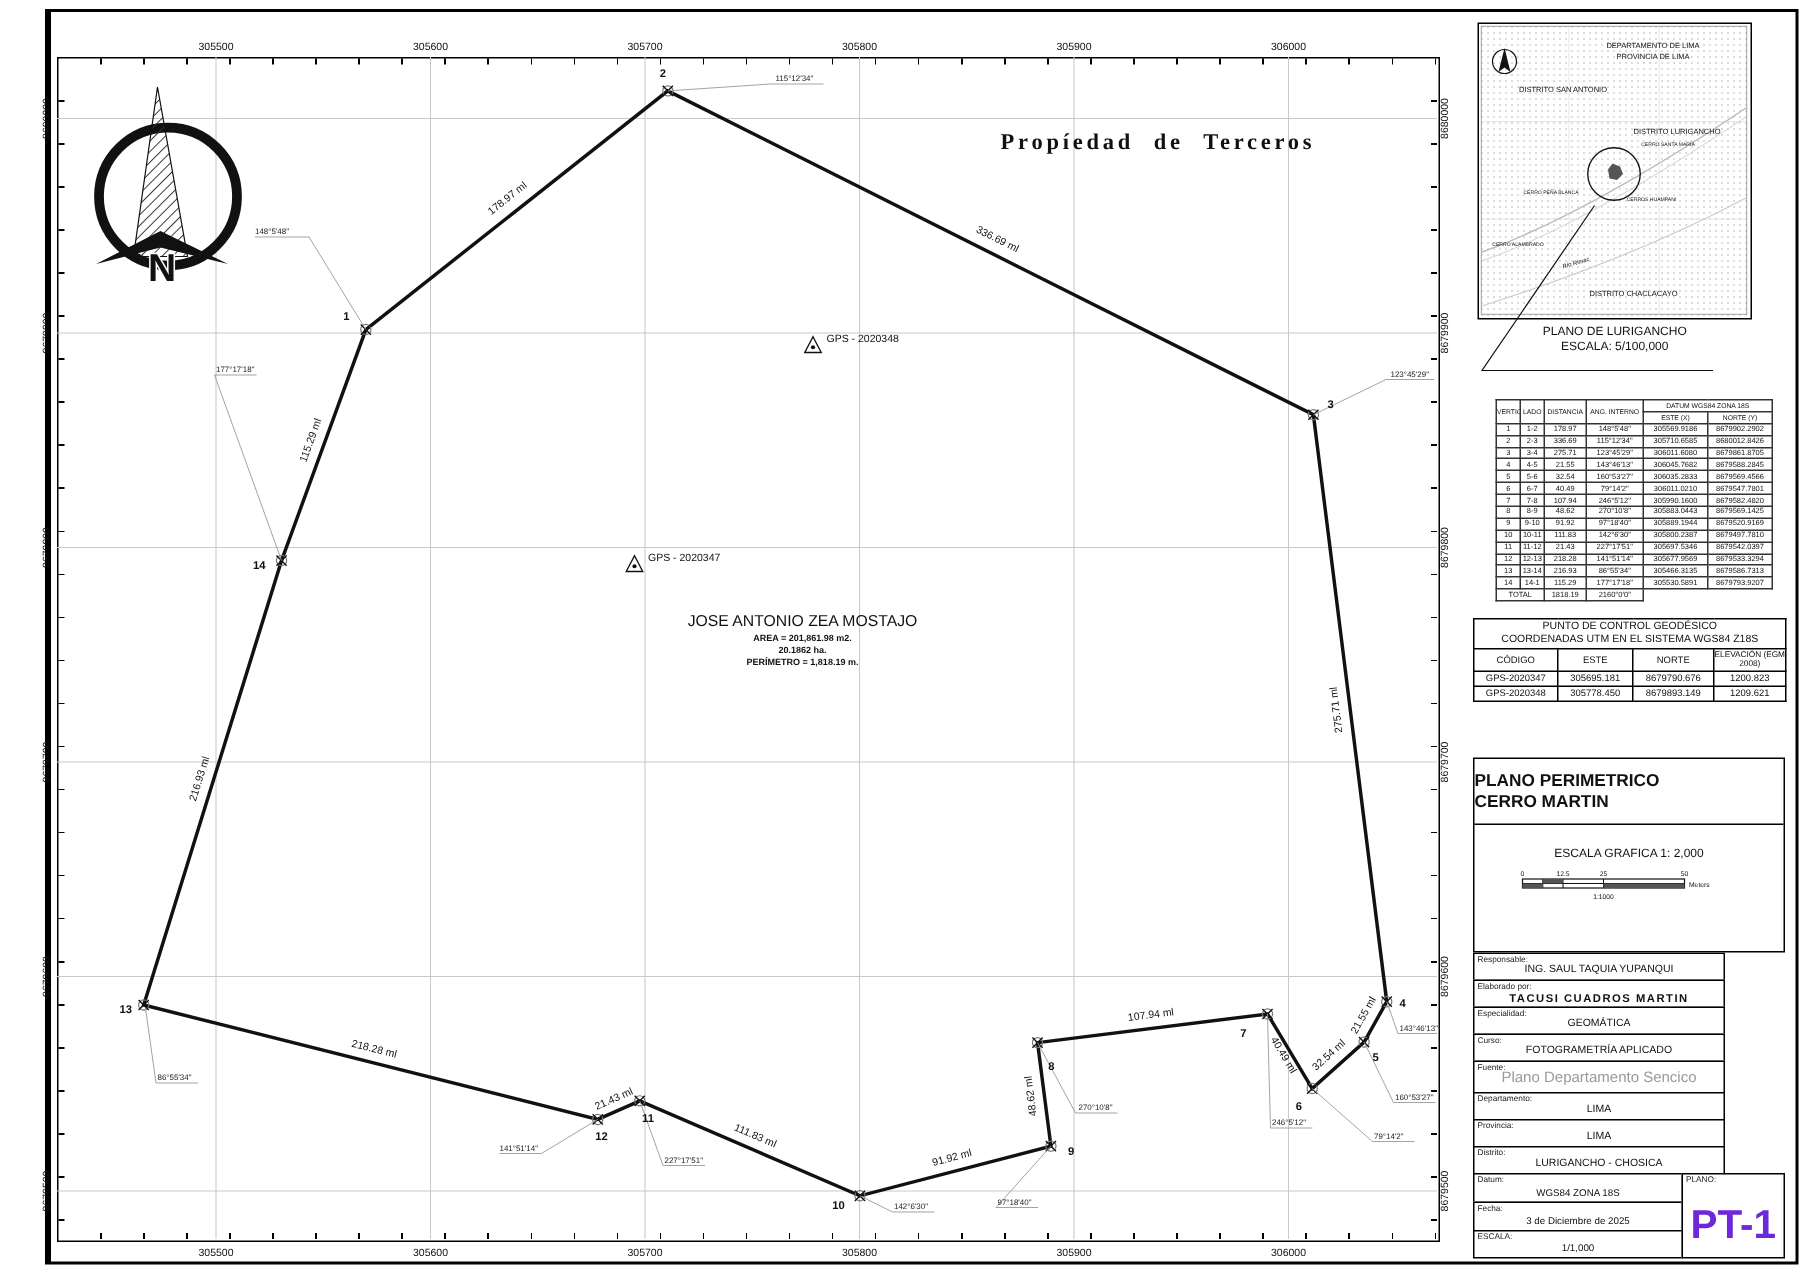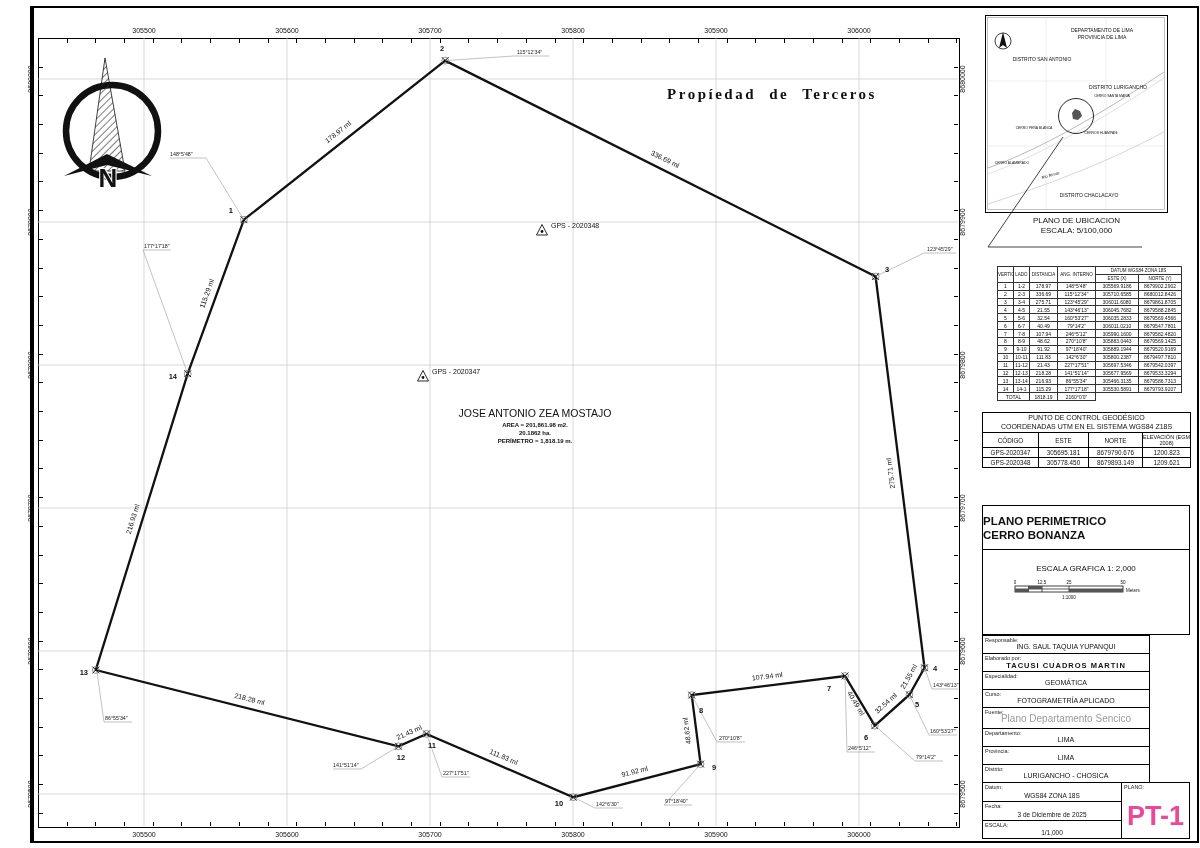--- a/index.html
+++ b/index.html
@@ -35,21 +35,21 @@
   
   #titlebox{left:982px;top:505px;width:208px;height:130px;}
   .ptitle{text-align:left;font-size:11.5px;font-weight:600;line-height:14px;margin-top:8px;}
   .tsep{border-top:1.2px solid #000;margin-top:7px;}
   .egraf{text-align:center;font-size:8px;margin-top:14px;}
   .inforow{left:982px;width:168px;height:19px;border:1px solid #000;box-sizing:border-box;background:#fff;}
   .inflab{position:absolute;left:2px;top:1px;font-size:5.5px;color:#222;}
   .infval{position:absolute;left:0;right:0;top:7px;text-align:center;font-size:7px;}
   .valbold{font-weight:bold;font-size:7.5px;letter-spacing:1px;}
   .valgray{color:#9a9a9a;font-size:10px;top:5px;}
-  .planocode{font-size:27px;color:#ec4899;font-weight:bold;font-family:"Liberation Sans",sans-serif;}
+  .planocode{font-size:27px;color:#6d28d9;font-weight:bold;font-family:"Liberation Sans",sans-serif;}
 </style>
 </head>
 <body>
 
 <div class="abs" id="sheet-border"></div>
 <div class="abs" id="draw-frame"></div>
 
 <div class="abs tickx" style="left:38px;top:39px;width:920px;"></div>
 <div class="abs tickx" style="left:38px;top:822px;width:920px;"></div>
 <div class="abs ticky" style="left:39px;top:38px;height:788px;"></div>
@@ -211,21 +211,21 @@
     <text x="126" y="81" text-anchor="middle" font-size="3.4" fill="#555">CERRO SANTA MARÍA</text>
     <text x="48" y="113" text-anchor="middle" font-size="3.4" fill="#555">CERRO PEÑA BLANCA</text>
     <text x="115" y="118" text-anchor="middle" font-size="3.4" fill="#555">CERROS HUAMPANI</text>
     <text x="26" y="148" text-anchor="middle" font-size="3.4" fill="#555">CERRO ALAMBRADO</text>
     <text transform="translate(56,163) rotate(-16)" font-size="4" font-style="italic" fill="#777">Río Rimac</text>
     <text x="103" y="181" text-anchor="middle" font-size="5">DISTRITO CHACLACAYO</text>
   </svg>
 </div>
 
 <div class="abs" id="loccap">
-  <div>PLANO DE UBICACION</div>
+  <div>PLANO DE LURIGANCHO</div>
   <div>ESCALA: 5/100,000</div>
 </div>
 
 <svg class="abs" style="left:975px;top:15px;z-index:5;" width="225" height="240">
   <path d="M88,122 L13,232 H167" fill="none" stroke="#111" stroke-width="0.8"></path>
 </svg>
 
 <table class="abs" id="vtable">
   <colgroup>
       <col style="width:16px">
@@ -405,21 +405,21 @@
         <td>305778.450</td>
         <td>8679893.149</td>
         <td>1209.621</td>
       </tr>
     </tbody>
 </table>
 
 <div class="abs panelbox" id="titlebox">
   <div class="ptitle">
     <div>PLANO PERIMETRICO</div>
-    <div>CERRO BONANZA</div>
+    <div>CERRO MARTIN</div>
   </div>
   <div class="tsep"></div>
   <div class="egraf">ESCALA GRAFICA 1: 2,000</div>
   <svg width="170" height="30" viewBox="0 0 170 30" style="display:block;margin:4px auto 0;">
     <text x="14" y="7" font-size="4.5" text-anchor="middle">0</text>
     <text x="41" y="7" font-size="4.5" text-anchor="middle">12.5</text>
     <text x="68" y="7" font-size="4.5" text-anchor="middle">25</text>
     <text x="122" y="7" font-size="4.5" text-anchor="middle">50</text>
     <rect x="14" y="9" width="108" height="6" fill="#fff" stroke="#111" stroke-width="0.8"></rect>
     <path d="M27.5,9V15 M41,9V15 M68,9V15 M14,12H122" stroke="#111" stroke-width="0.7" fill="none"></path>

